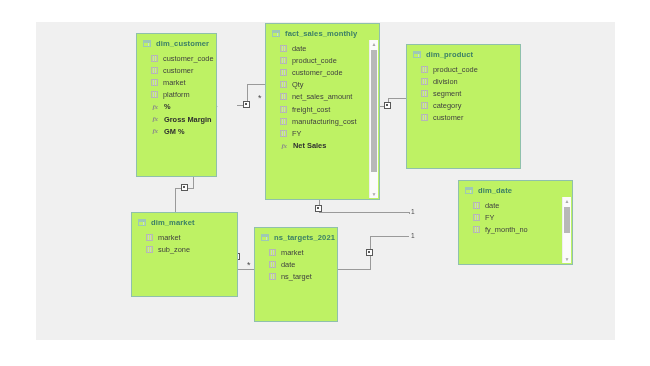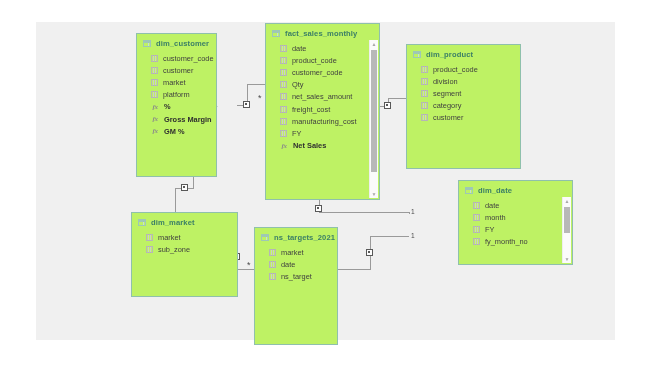--- a/index.html
+++ b/index.html
@@ -302,24 +302,20 @@
         <span class="ic-table"></span>
         <span>dim_date</span>
       </div>
       <div class="fields">
         <div class="fld">
             <span class="ic-col"></span>
             <span>date</span>
           </div>
         <div class="fld">
             <span class="ic-col"></span>
-            <span>month</span>
-          </div>
-        <div class="fld">
-            <span class="ic-col"></span>
             <span>FY</span>
           </div>
         <div class="fld">
             <span class="ic-col"></span>
             <span>fy_month_no</span>
           </div>
       </div>
       <div class="sbar">
         <div class="arw up">▲</div>
         <div class="thumb" style="top:10px; height:26px;"></div>
@@ -337,21 +333,21 @@
             <span class="ic-col"></span>
             <span>market</span>
           </div>
         <div class="fld">
             <span class="ic-col"></span>
             <span>sub_zone</span>
           </div>
       </div>
     </div>
 
-    <div class="tbl" style="left:218px; top:205px; width:84px; height:118px;">
+    <div class="tbl" style="left:218px; top:205px; width:84px; height:95px;">
       <div class="tbl-head">
         <span class="ic-table"></span>
         <span>ns_targets_2021</span>
       </div>
       <div class="fields">
         <div class="fld">
             <span class="ic-col"></span>
             <span>market</span>
           </div>
         <div class="fld">

